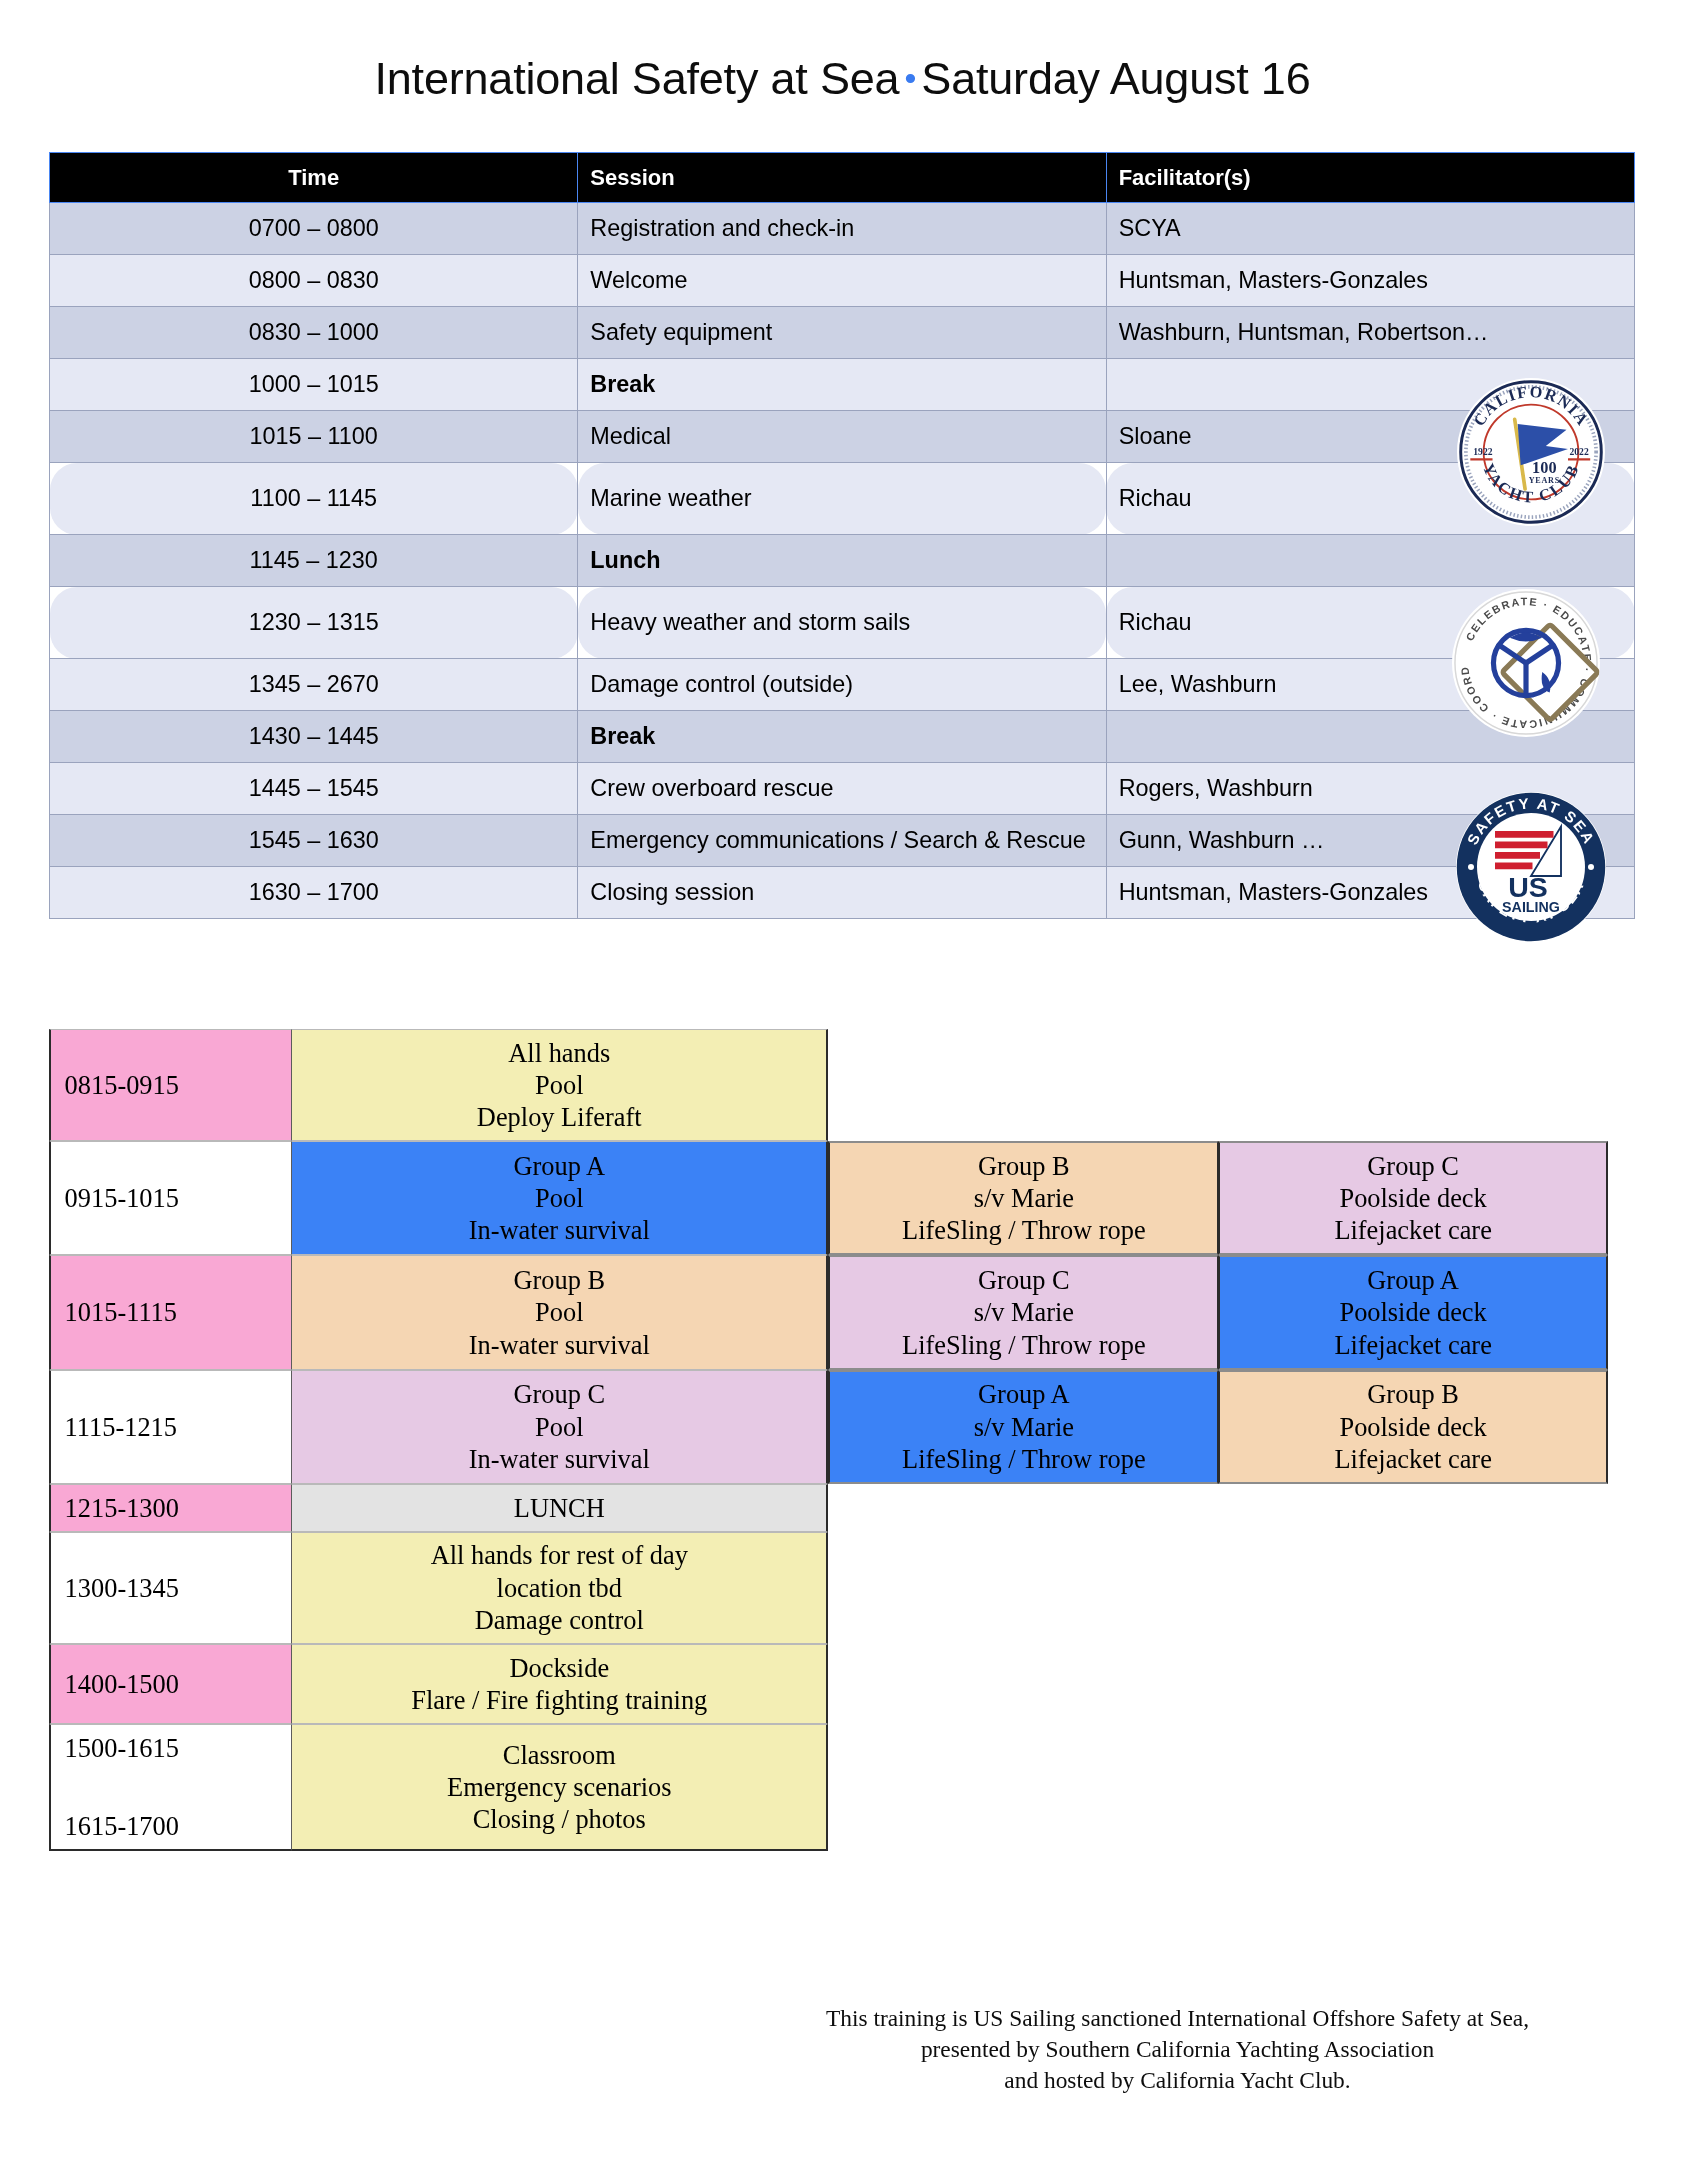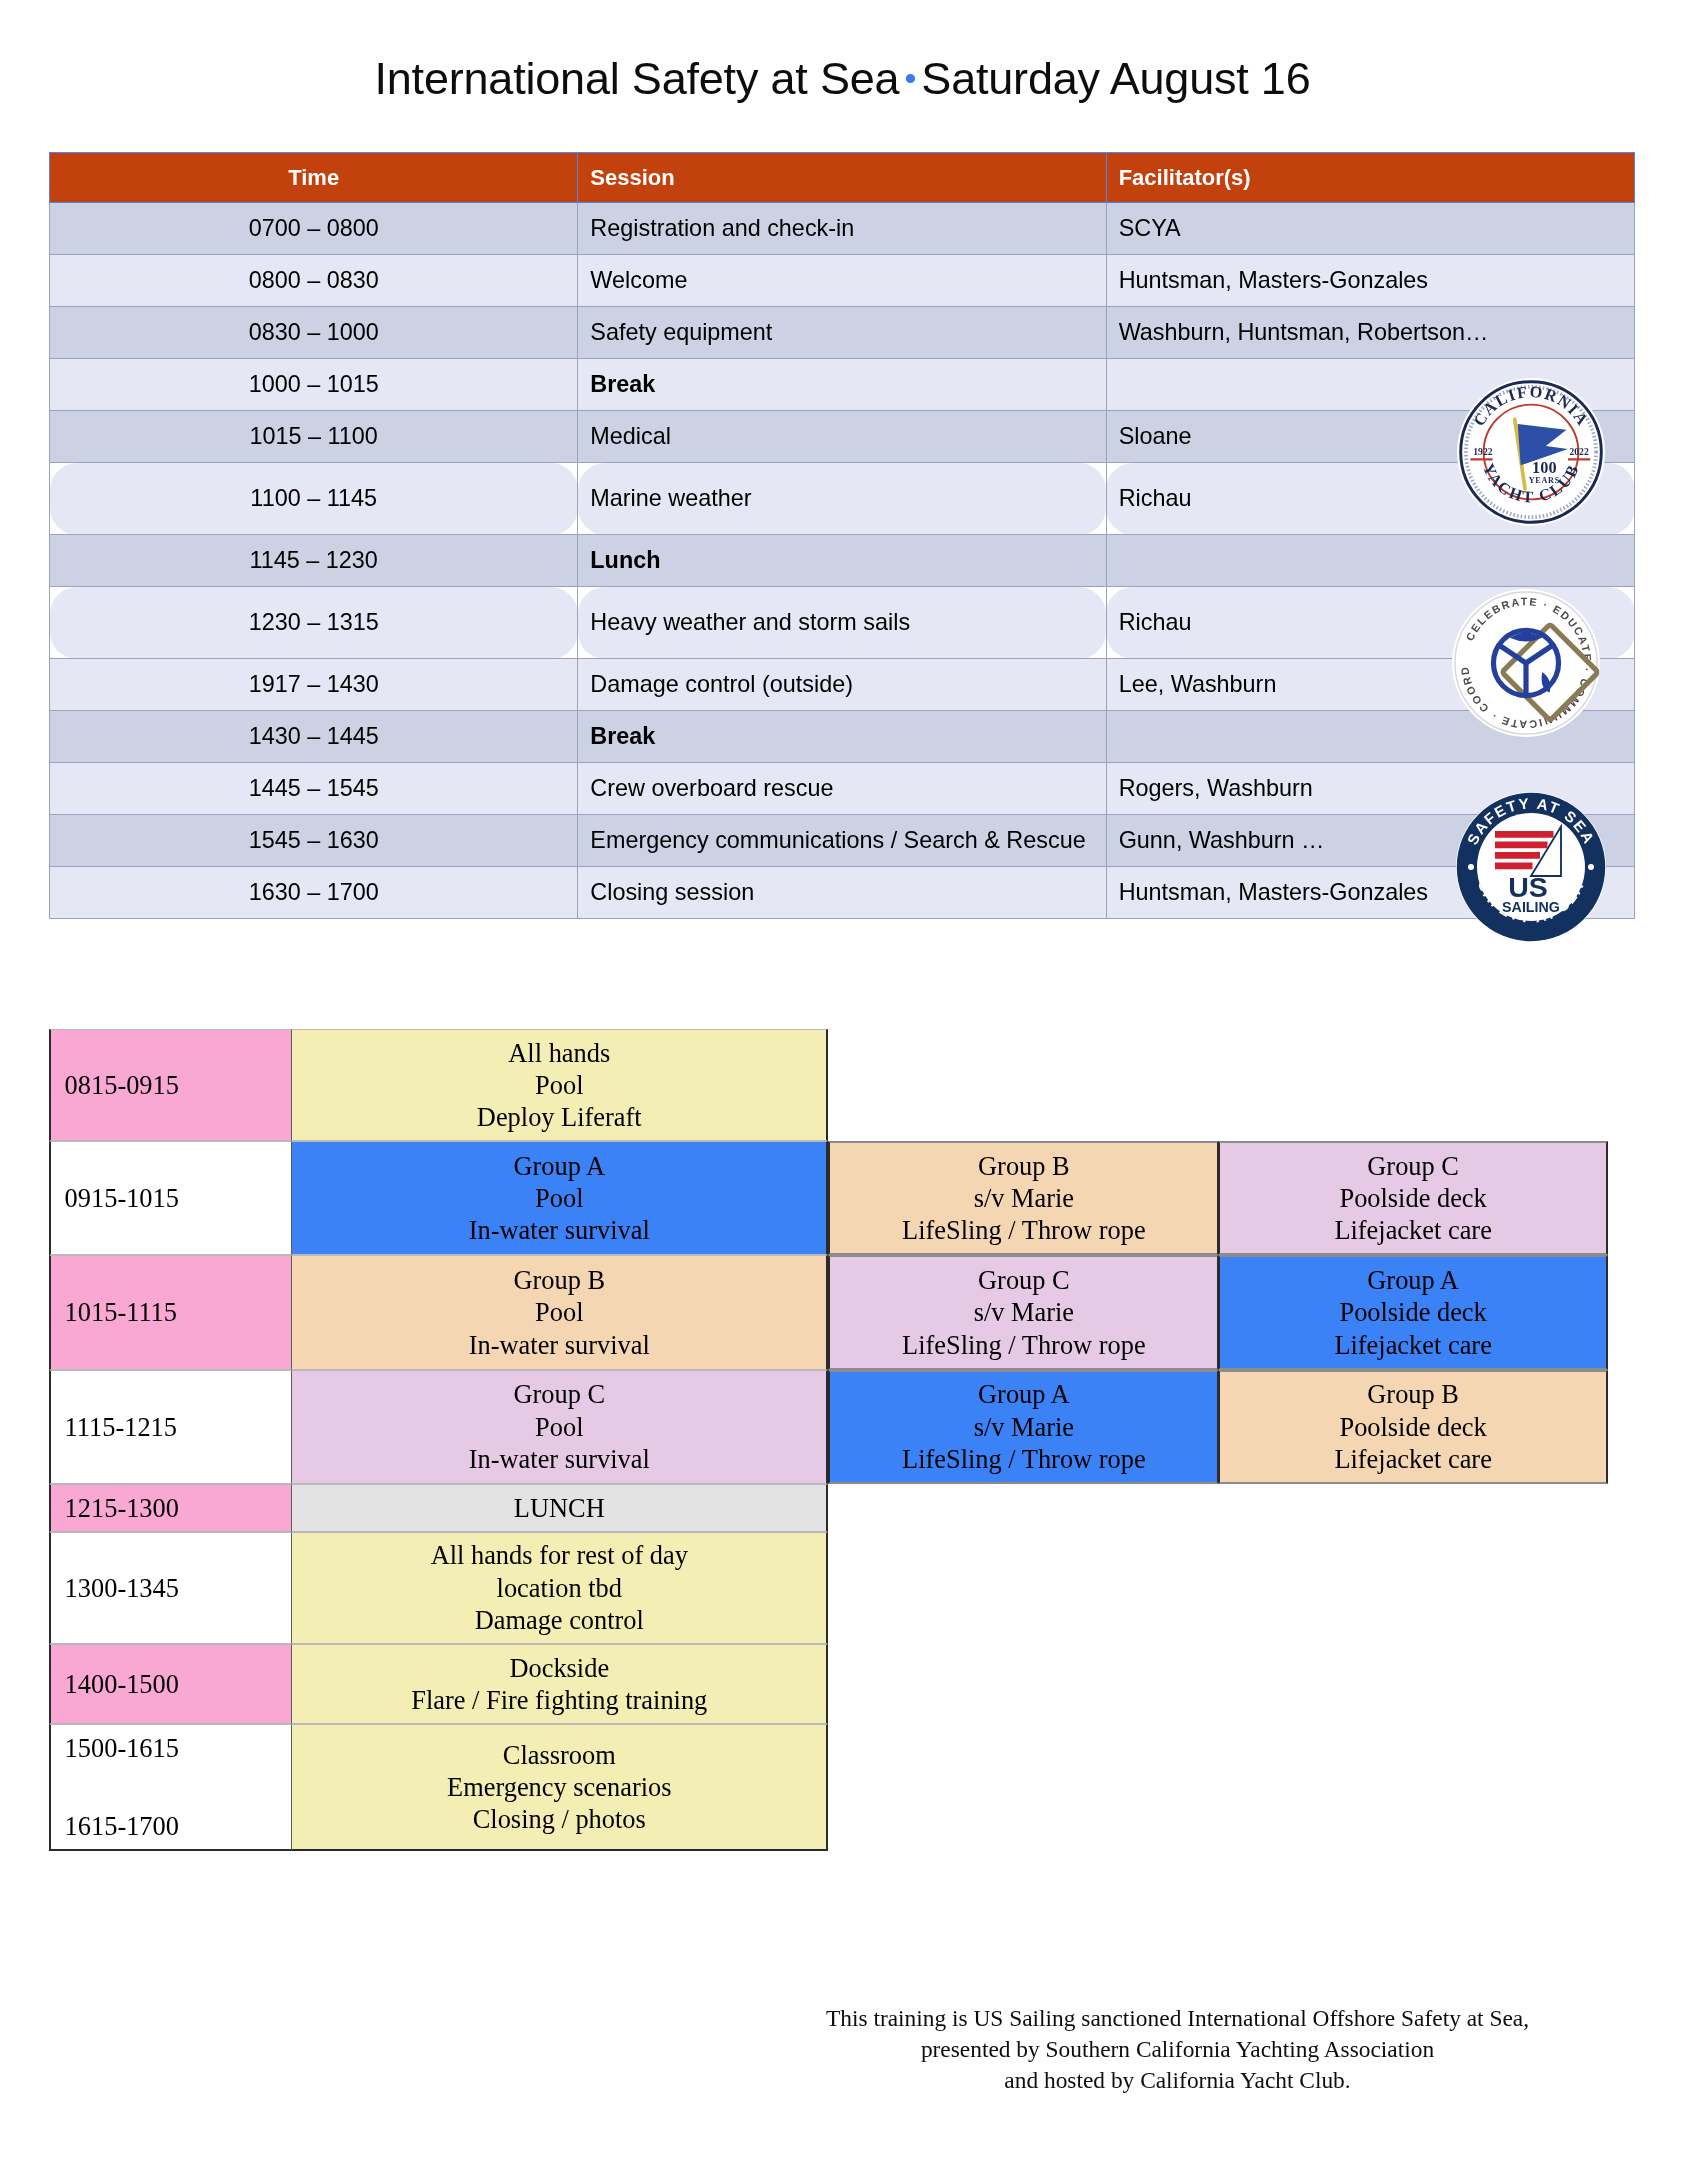--- a/index.html
+++ b/index.html
@@ -50,21 +50,21 @@
   table.sat th, table.sat td {
     border: 0.9px solid #9aa3bd;
     padding: 0 12px;
     font-size: 23.4px;
     line-height: 1.15;
     vertical-align: middle;
     height: 52px;
     box-sizing: border-box;
   }
   table.sat thead th {
-    background: #c2410c;
+    background: #000000;
     color: #ffffff;
     font-weight: bold;
     text-align: left;
     height: 50px;
     font-size: 22px;
     border-color: #4a86f2;
   }
   table.sat thead th.c-time { text-align: center; }
   table.sat tbody tr.odd td  { background: #ccd2e4; }
   table.sat tbody tr.even td { background: #e5e8f4; }
@@ -224,21 +224,21 @@
           <td class="c-time">1145 – 1230</td>
           <td class="c-sess break-label">Lunch</td>
           <td></td>
         </tr>
         <tr class="even tall">
           <td class="c-time">1230 – 1315</td>
           <td class="c-sess">Heavy weather and storm sails</td>
           <td>Richau</td>
         </tr>
         <tr class="even">
-          <td class="c-time">1917 – 1430</td>
+          <td class="c-time">1345 – 2670</td>
           <td class="c-sess">Damage control (outside)</td>
           <td>Lee, Washburn</td>
         </tr>
         <tr class="odd">
           <td class="c-time">1430 – 1445</td>
           <td class="c-sess break-label">Break</td>
           <td></td>
         </tr>
         <tr class="even">
           <td class="c-time">1445 – 1545</td>

